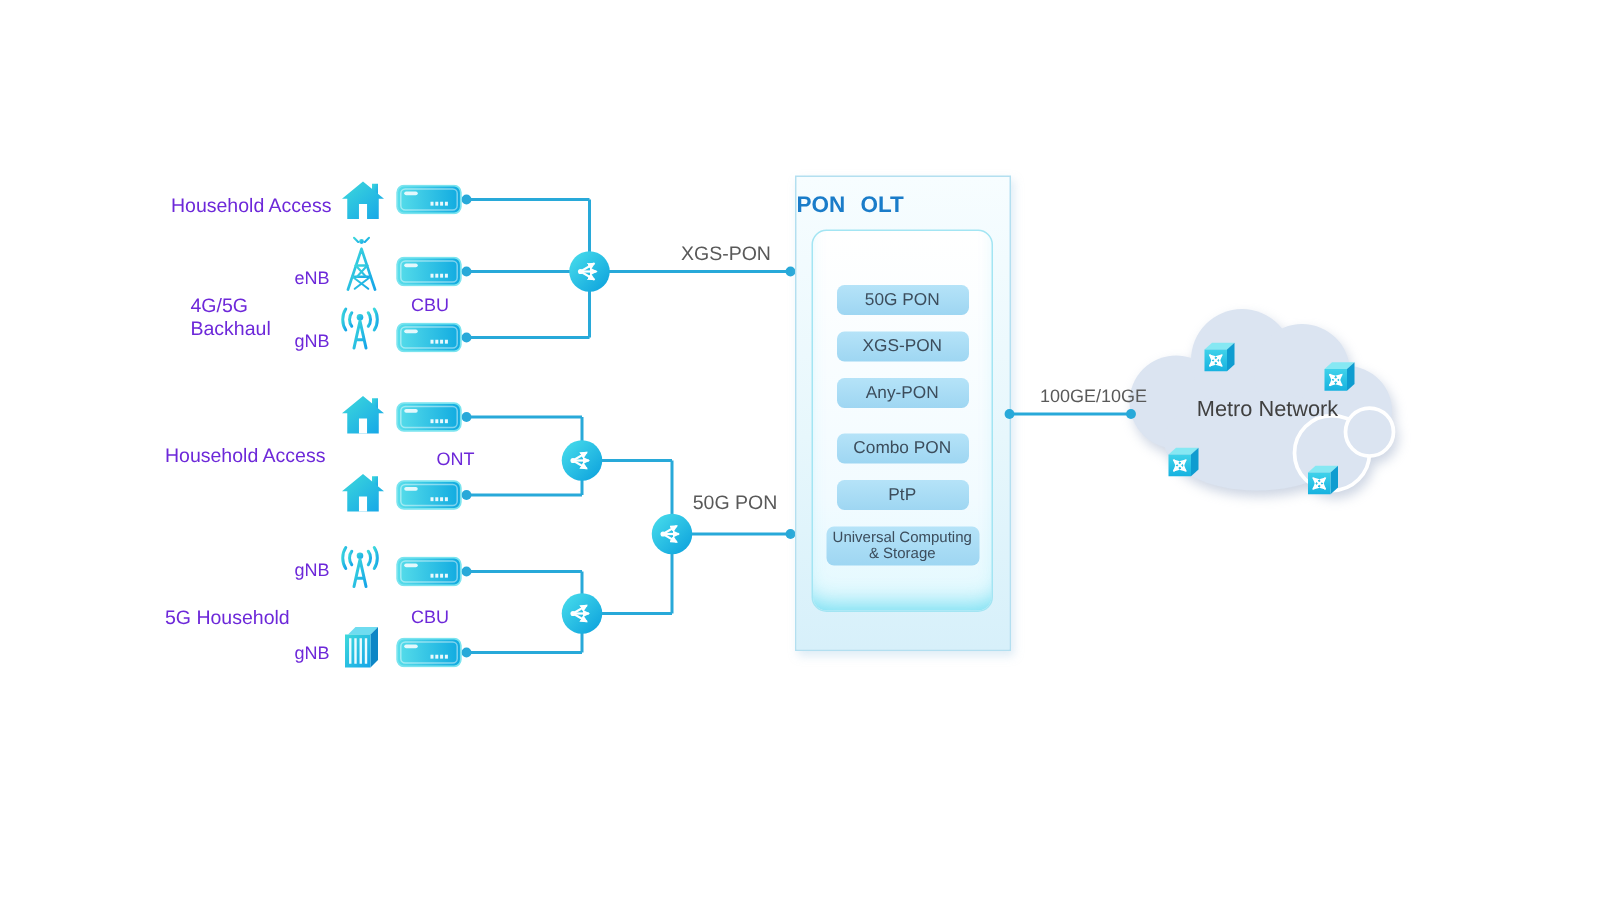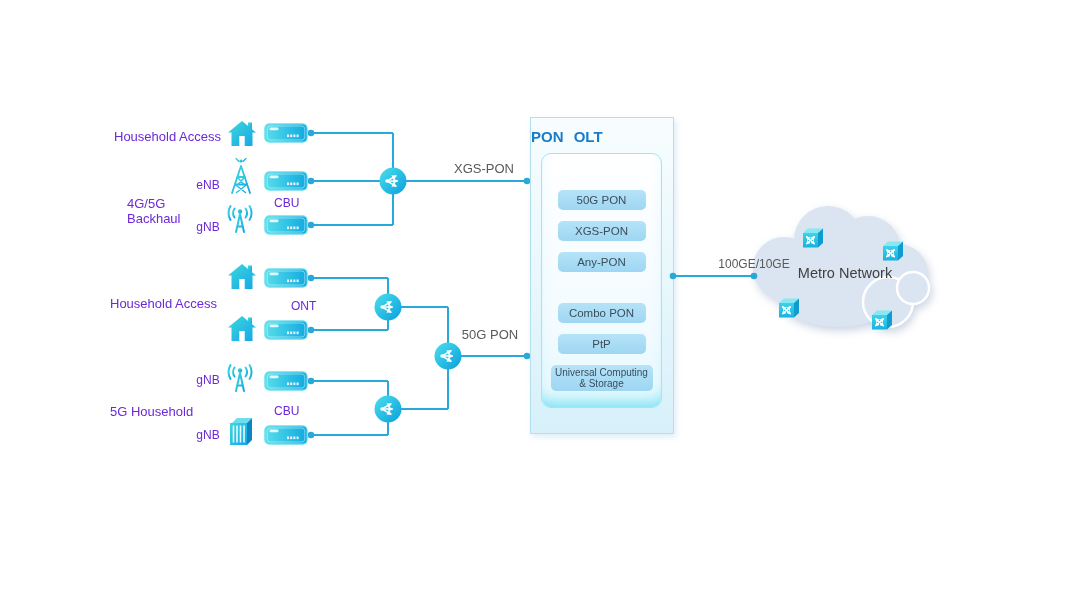--- a/index.html
+++ b/index.html
@@ -22,21 +22,21 @@
   .olt-inner{position:absolute;left:10px;top:35px;width:119px;height:253px;
     border:1.5px solid #a3e5f3;border-radius:10px;
     background:linear-gradient(180deg,#ffffff 0%,#f2fbff 70%,#e2f9fe 100%);
     box-shadow:inset 0 -13px 15px -9px rgba(44,205,235,.6);}
   .mods{position:absolute;left:0;top:36px;width:100%;
     display:flex;flex-direction:column;align-items:center;gap:11px;}
   .mod{width:88px;height:20px;border-radius:5px;
     background:linear-gradient(180deg,#b5e3f8,#9ed6f2);
     color:#3c4d5c;font-size:11.5px;display:flex;align-items:center;justify-content:center;
     white-space:nowrap;}
-  .mod:nth-child(4){margin-top:20px;}
+  .mod:nth-child(4){margin-top:6px;}
   .mod.small{height:26px;font-size:10px;line-height:11px;text-align:center;
     white-space:normal;width:102px;}
   .cloud-svg{position:absolute;filter:drop-shadow(2px 4px 4px rgba(130,150,185,.4));}
   .metro-lbl{position:absolute;color:#404040;font-size:14.5px;text-align:center;}
   .wires{pointer-events:none;}
 </style>
 </head>
 <body>
 
 <div class="canvas">
@@ -253,15 +253,15 @@
   <div class="lbl" style="left:110px;top:296px;white-space:nowrap">Household Access</div>
   <div class="lbl sm" style="left:291px;top:299px">ONT</div>
 
   <div class="lbl sm ra" style="left:194px;top:373px;width:28px">gNB</div>
   <div class="lbl" style="left:110px;top:404px;white-space:nowrap">5G Household</div>
   <div class="lbl sm" style="left:274px;top:404px">CBU</div>
   <div class="lbl sm ra" style="left:194px;top:428px;width:28px">gNB</div>
 
   <div class="link-lbl ctr" style="left:449px;top:161px;width:70px">XGS-PON</div>
   <div class="link-lbl ctr" style="left:458px;top:327px;width:64px">50G PON</div>
-  <div class="link-lbl ctr" style="left:717px;top:257px;width:74px;font-size:12px">100GE/10GE</div>
+  <div class="link-lbl ctr" style="left:692px;top:257px;width:74px;font-size:12px">100GE/10GE</div>
 
 </div>
 
 </body></html>

